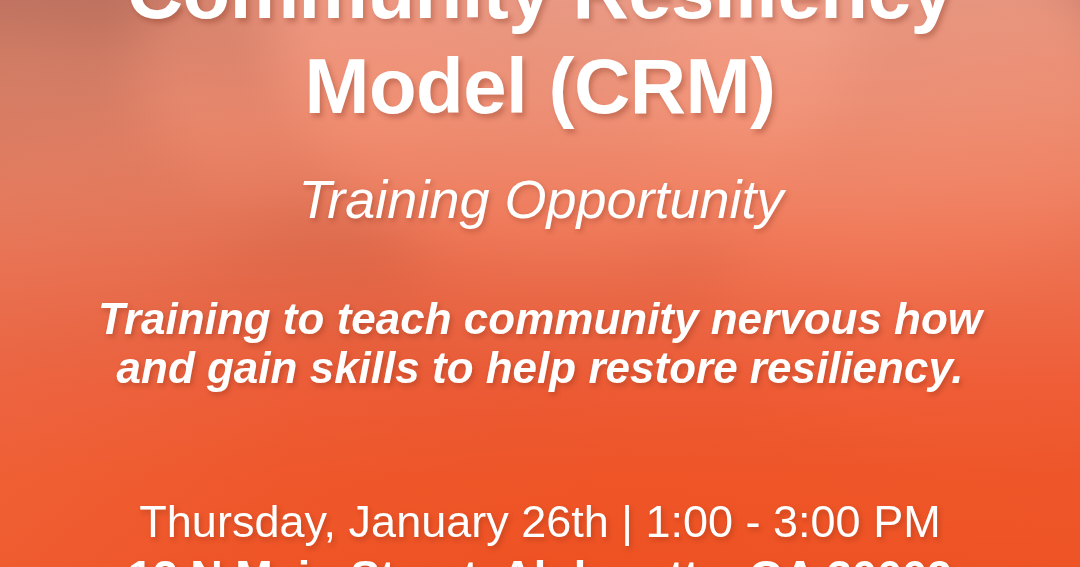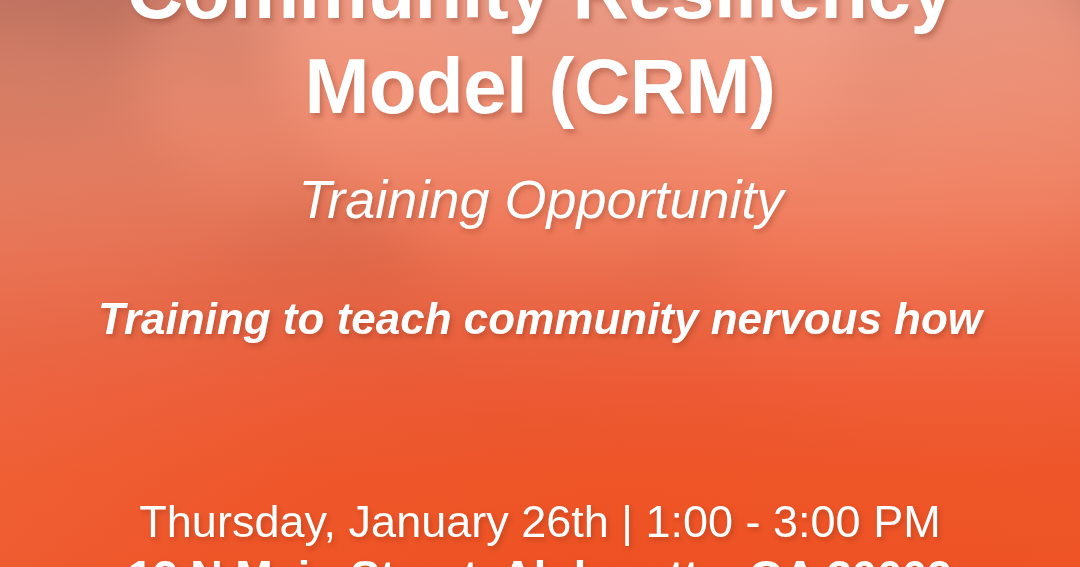--- a/index.html
+++ b/index.html
@@ -178,20 +178,21 @@
 
     <div class="title-block">
       <div class="title-line">Community Resiliency</div>
       <div class="title-line">Model (CRM)</div>
     </div>
 
     <div class="subtitle">Training Opportunity</div>
 
     <div class="body-copy">
       <span class="ln">Training to teach community nervous how</span>
+      <span class="ln">and gain skills to help restore resiliency.</span>
     </div>
 
     <div class="datetime">Thursday, January 26th | 1:00 - 3:00 PM</div>
 
     <div class="address">12 N Main Street, Alpharetta, GA 30009</div>
 
   </div>
 </div>
 
 </body></html>

